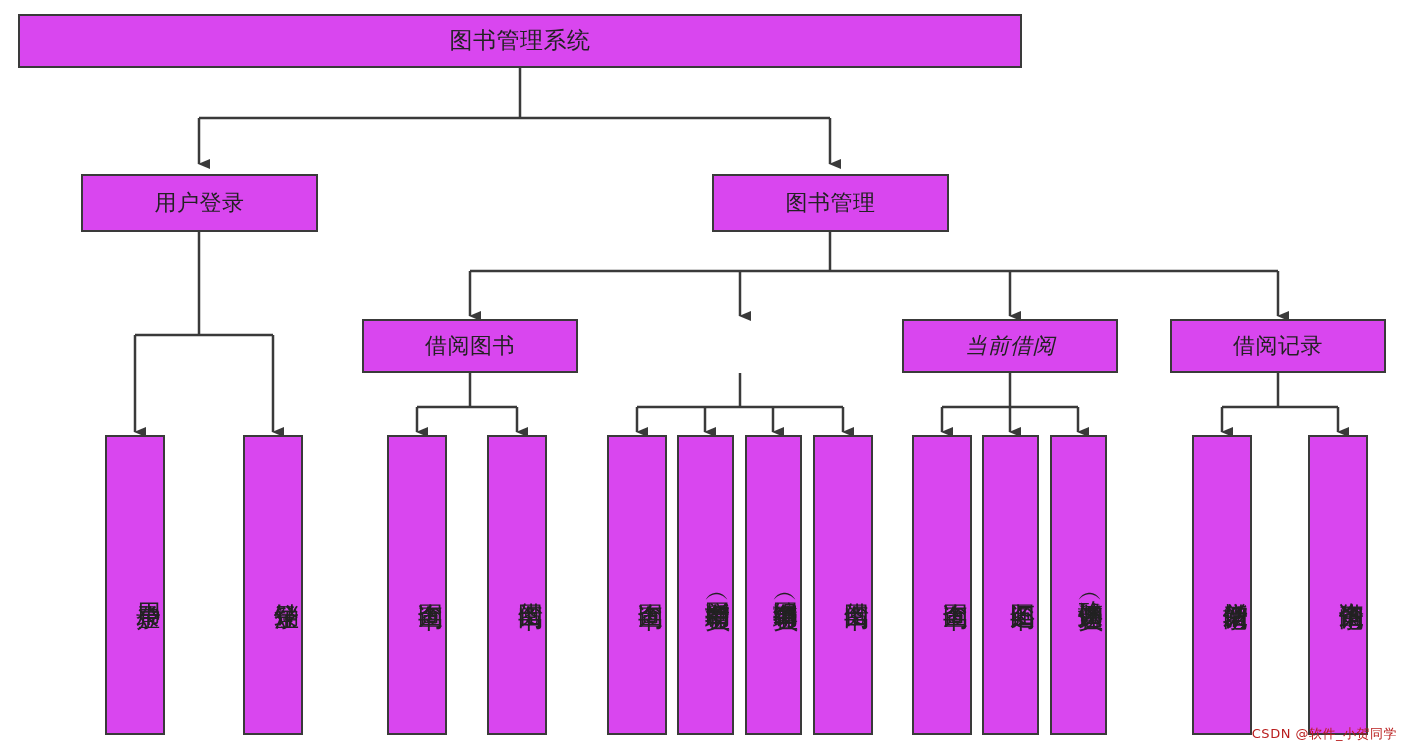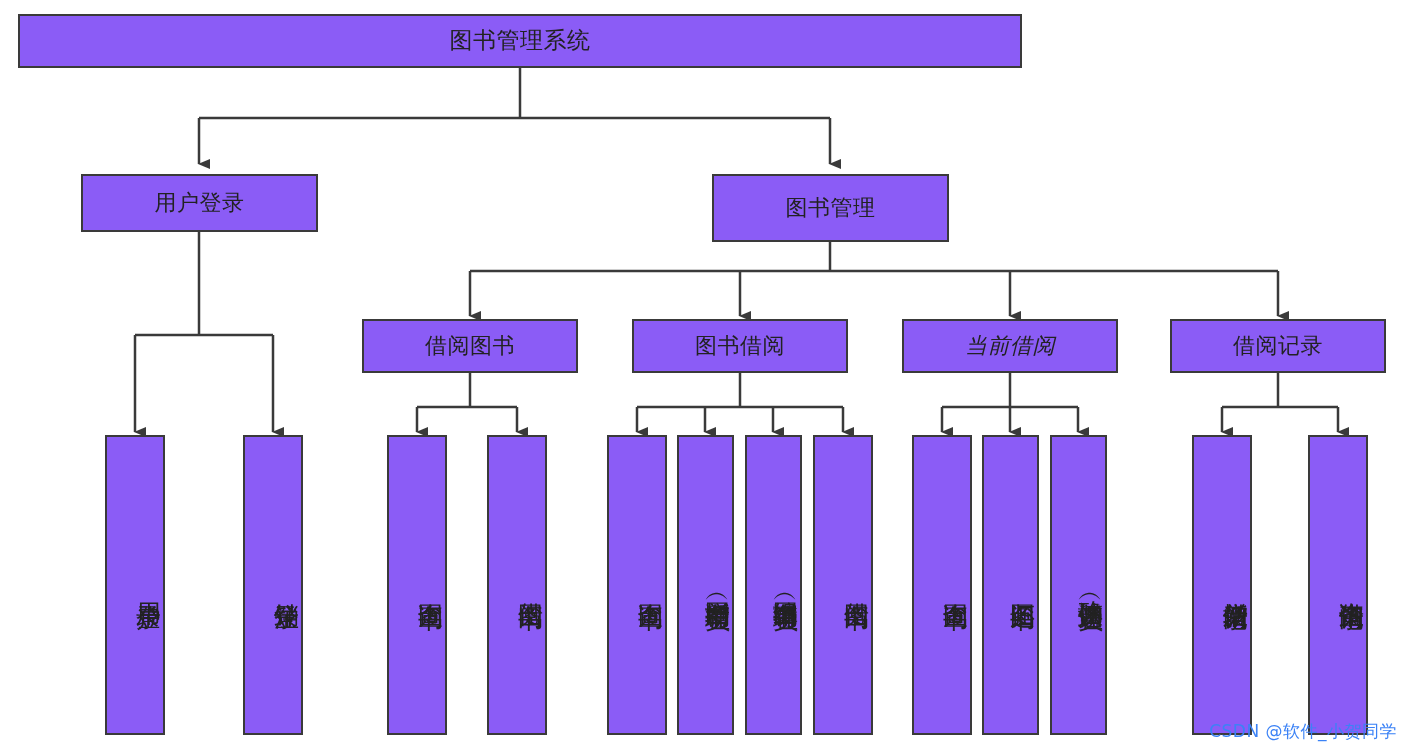--- a/index.html
+++ b/index.html
@@ -22,21 +22,21 @@
     left: 0;
     top: 0;
     width: 1405px;
     height: 747px;
     pointer-events: none;
   }
   .node {
     position: absolute;
     box-sizing: border-box;
     border: 2.5px solid #3a3a3a;
-    background: #8b5cf6;
+    background: #d946ef;
     display: flex;
     align-items: center;
     justify-content: center;
     color: #222222;
   }
   .node.horiz {
     font-size: 22px;
     letter-spacing: 0.5px;
     line-height: 1.2;
   }
@@ -51,22 +51,22 @@
     letter-spacing: 1px;
     padding-top: 6px;
     padding-bottom: 6px;
     align-items: flex-start;
     justify-content: center;
   }
   .watermark {
     position: absolute;
     right: 8px;
     bottom: 4px;
-    font-size: 17px;
-    color: #3b82f6;
+    font-size: 13px;
+    color: #b91c1c;
     letter-spacing: 0.5px;
     white-space: nowrap;
   }
 </style>
 </head>
 <body>
 
 <div id="canvas">
 
   <svg id="wires" viewBox="0 0 1405 747" xmlns="http://www.w3.org/2000/svg">
@@ -117,24 +117,23 @@
       <path d="M 1278 373 L 1278 407"></path>
       <path d="M 1222 407 L 1338 407"></path>
       <path d="M 1222 407 L 1222 432" marker-end="url(#arrow)"></path>
       <path d="M 1338 407 L 1338 432" marker-end="url(#arrow)"></path>
     </g>
   </svg>
 
   <div class="node root horiz" style="left:18px; top:14px; width:1004px; height:54px;">图书管理系统</div>
 
   <div class="node horiz" style="left:81px; top:174px; width:237px; height:58px;">用户登录</div>
-  <div class="node horiz" style="left:712px; top:174px; width:237px; height:68px;">图书管理</div>
+  <div class="node horiz" style="left:712px; top:174px; width:237px; height:58px;">图书管理</div>
 
   <div class="node horiz" style="left:362px; top:319px; width:216px; height:54px;">借阅图书</div>
-  <div class="node horiz" style="left:632px; top:319px; width:216px; height:54px;">图书借阅</div>
   <div class="node horiz" style="left:902px; top:319px; width:216px; height:54px;font-style:italic;">当前借阅</div>
   <div class="node horiz" style="left:1170px; top:319px; width:216px; height:54px;">借阅记录</div>
 
   <div class="node vert" style="left:105px; top:435px; width:60px; height:300px;">用户登录</div>
   <div class="node vert" style="left:243px; top:435px; width:60px; height:300px;">注销登录</div>
 
   <div class="node vert" style="left:387px; top:435px; width:60px; height:300px;">查询图书</div>
   <div class="node vert" style="left:487px; top:435px; width:60px; height:300px;">借阅图书</div>
 
   <div class="node vert" style="left:607px; top:435px; width:60px; height:300px;">查询图书</div>

